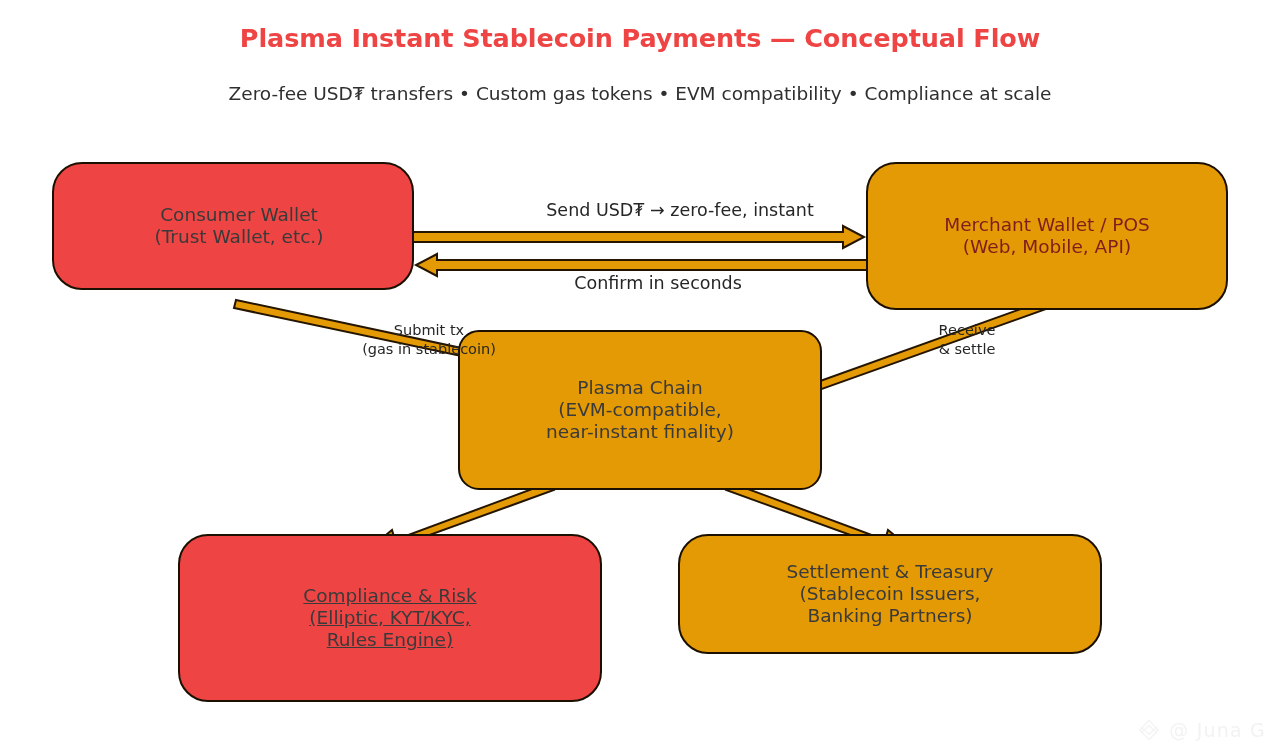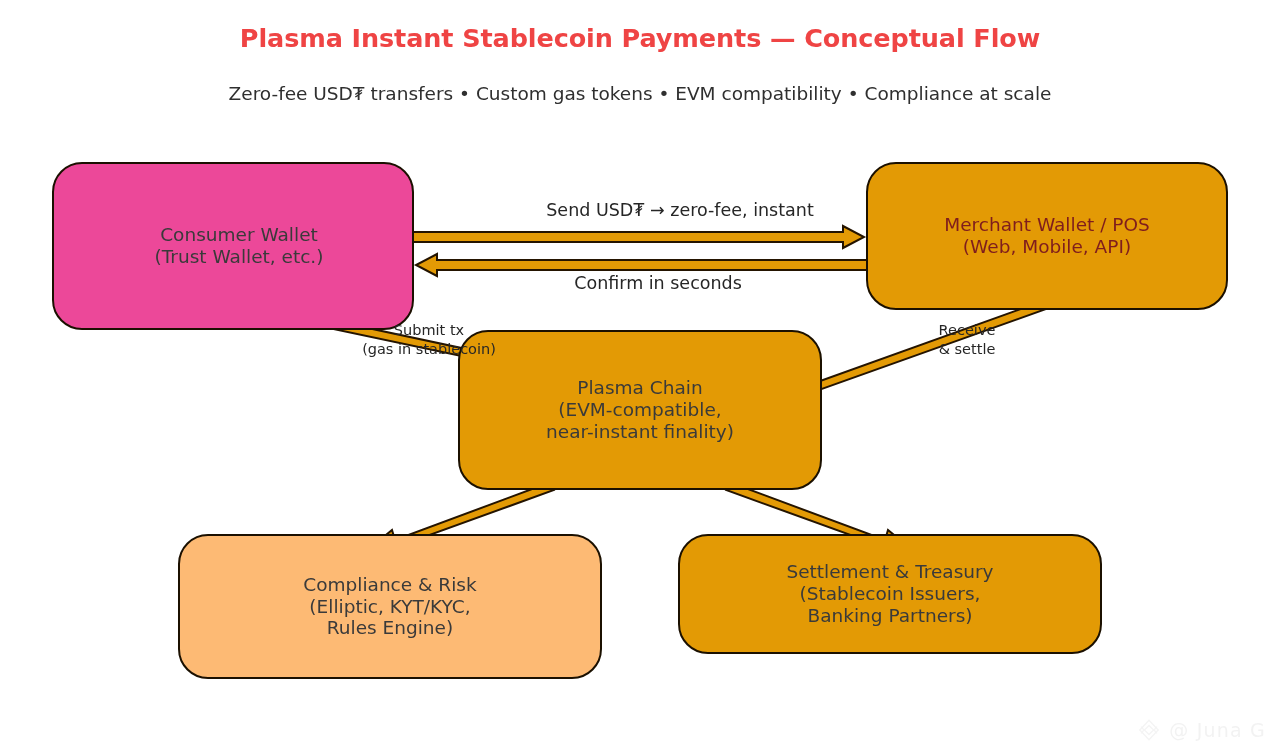--- a/index.html
+++ b/index.html
@@ -123,31 +123,31 @@
     </g>
 
     <g>
       <path d="M 729 482 L 885 540 L 888 530 L 911 549 L 881 556 L 884 547 L 726 490 Z" fill="#e39a05" stroke="#241400" stroke-width="2" stroke-linejoin="miter"></path>
     </g>
   </svg>
 
   <div class="title" style="color: #ef4444;">Plasma Instant Stablecoin Payments — Conceptual Flow</div>
   <div class="subtitle">Zero-fee USD₮ transfers • Custom gas tokens • EVM compatibility • Compliance at scale</div>
 
-  <div class="node" id="node-consumer-wallet" style="left: 52px; top: 162px; width: 362px; height: 168px; background: #ec4899; border-color: rgb(27, 16, 0); color: rgb(58, 58, 58); padding-left: 12px;">Consumer Wallet
+  <div class="node" id="node-consumer-wallet" style="left: 52px; top: 162px; width: 362px; height: 128px; background: #ef4444; border-color: rgb(27, 16, 0); color: rgb(58, 58, 58); padding-left: 12px;">Consumer Wallet
 (Trust Wallet, etc.)</div>
 
   <div class="node" id="node-merchant-wallet" style="left: 866px; top: 162px; width: 362px; height: 148px; background: rgb(227, 154, 5); border-color: rgb(27, 16, 0); color: #7f1d1d;">Merchant Wallet / POS
 (Web, Mobile, API)</div>
 
-  <div class="node" id="node-plasma-chain" style="left: 458px; top: 330px; width: 364px; height: 160px; background: rgb(227, 154, 5); border-color: rgb(27, 16, 0); color: rgb(58, 58, 58);">Plasma Chain
+  <div class="node" id="node-plasma-chain" style="left: 458px; top: 330px; width: 364px; height: 160px; background: rgb(227, 154, 5); border-color: rgb(27, 16, 0); color: rgb(58, 58, 58); border-radius: 21px;">Plasma Chain
 (EVM-compatible,
 near-instant finality)</div>
 
-  <div class="node" id="node-compliance-risk" style="left: 178px; top: 534px; width: 424px; height: 145px; background: #fdba74; border-color: rgb(27, 16, 0); color: rgb(58, 58, 58);">Compliance &amp; Risk
+  <div class="node" id="node-compliance-risk" style="left: 178px; top: 534px; width: 424px; height: 168px; background: #ef4444; border-color: rgb(27, 16, 0); color: rgb(58, 58, 58); text-decoration: underline;">Compliance &amp; Risk
 (Elliptic, KYT/KYC,
 Rules Engine)</div>
 
   <div class="node" id="node-settlement-treasury" style="left: 678px; top: 534px; width: 424px; height: 120px; background: rgb(227, 154, 5); border-color: rgb(27, 16, 0); color: rgb(58, 58, 58);">Settlement &amp; Treasury
 (Stablecoin Issuers,
 Banking Partners)</div>
 
   <div class="edge-label big" id="lbl-send-usdt" style="left: 0px; top: 200px; width: 1280px; text-align: center; transform: translateX(0px);">Send USD₮ → zero-fee, instant</div>
 
   <div class="edge-label big" id="lbl-confirm" style="left: 0px; top: 273px; width: 1236px; text-align: center; transform: translateX(0px);">Confirm in seconds</div>

